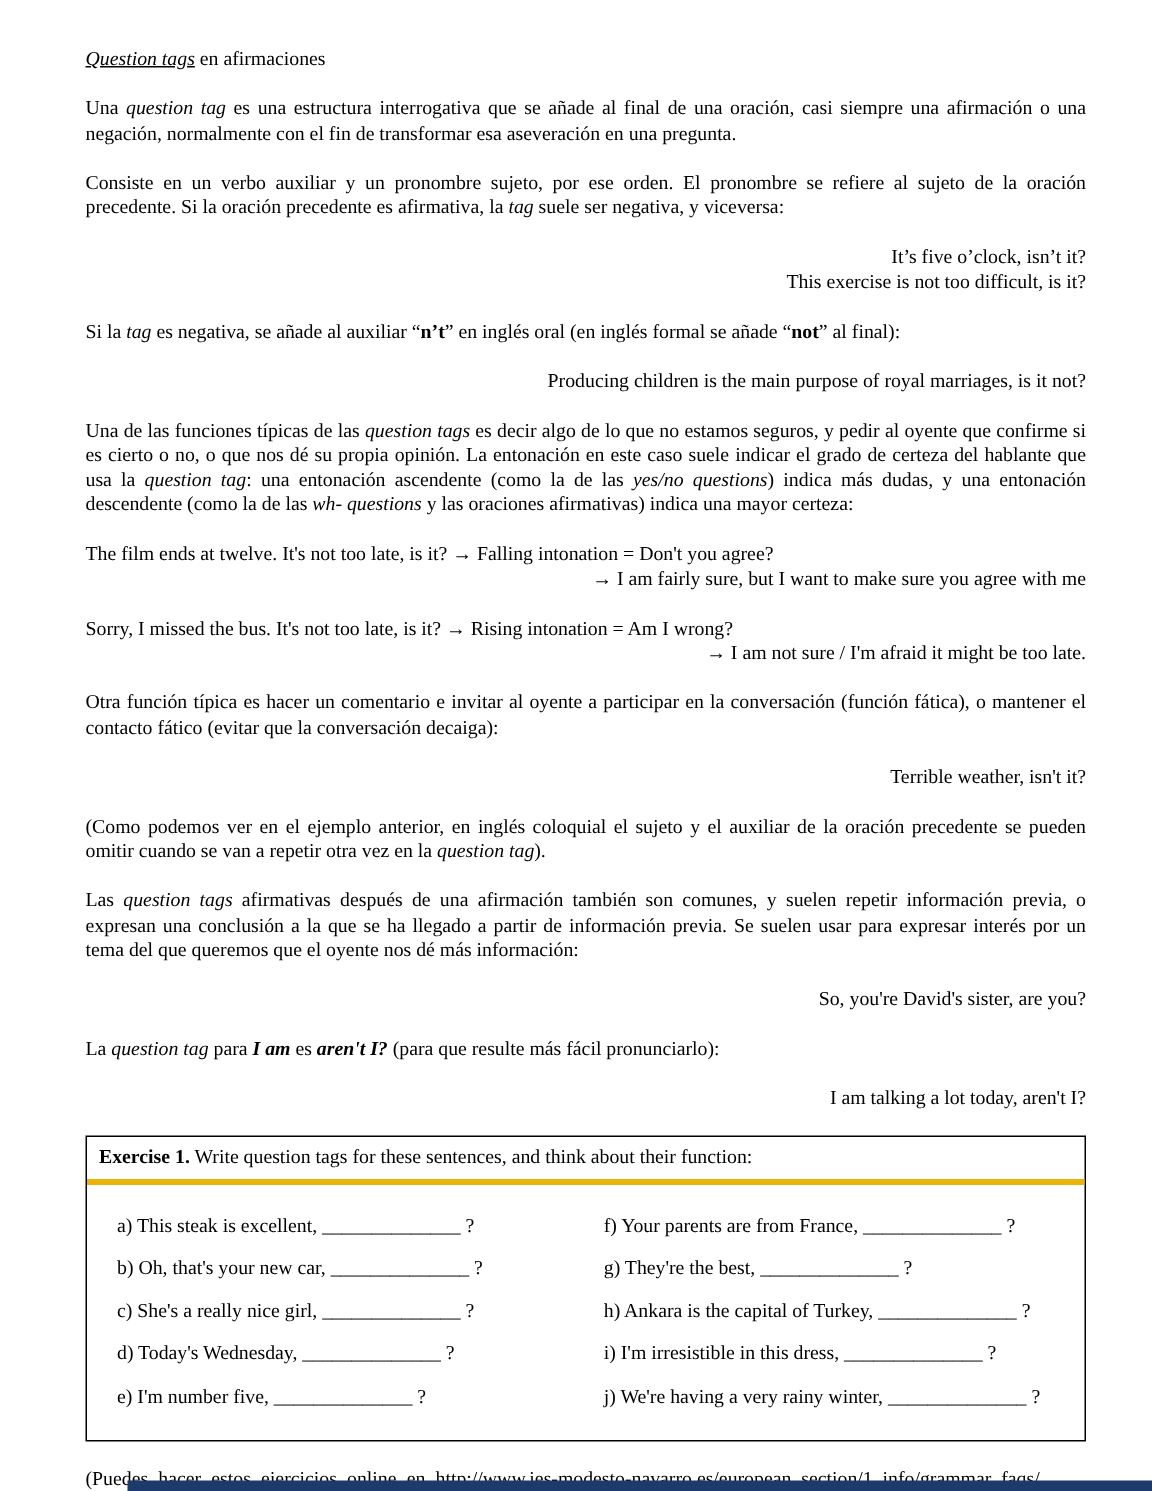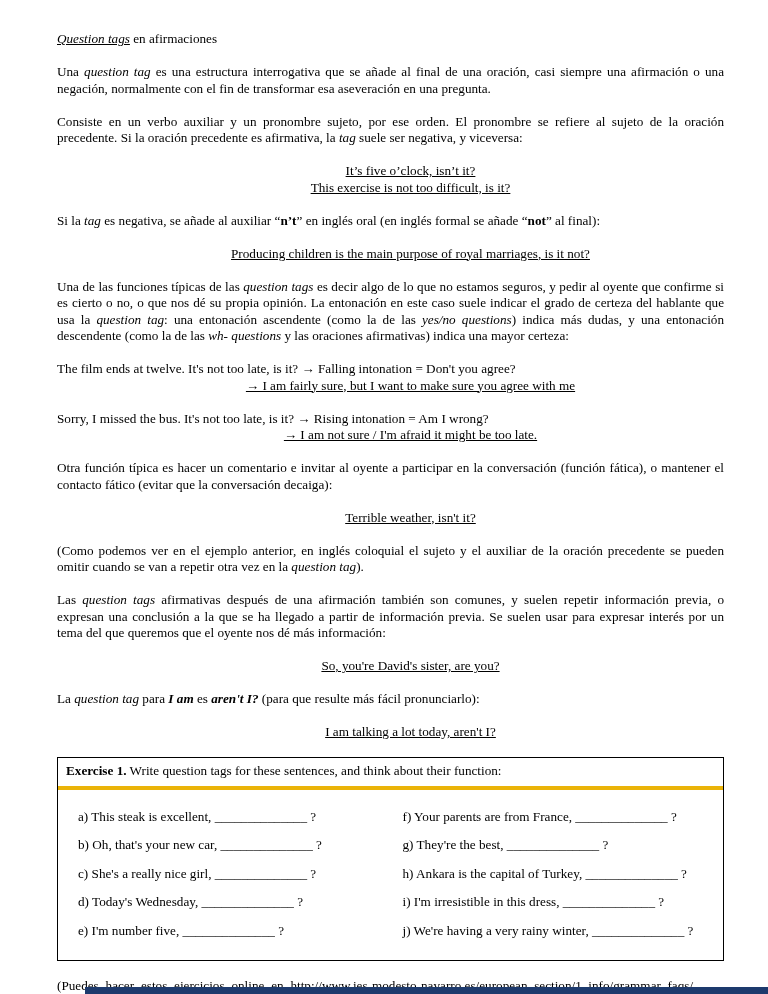--- a/index.html
+++ b/index.html
@@ -11,21 +11,21 @@
     color: #000000;
     font-family: "Liberation Serif", "DejaVu Serif", serif;
     font-size: 13.2px;
     line-height: 16.5px;
     position: relative;
     overflow: hidden;
   }
   .page { padding: 31px 44px 0 57px; }
   p { margin: 0 0 16.5px 0; text-align: justify; }
   p.tight { margin-bottom: 0; }
-  .indent { padding-left: 40px; text-align: center; text-decoration: underline; }
+  .indent { padding-left: 40px; text-align: right; }
   .title { text-align: left; }
   .seg-i { font-style: italic; }
   .seg-b { font-weight: bold; }
   .seg-bi { font-weight: bold; font-style: italic; }
   .seg-ui { font-style: italic; text-decoration: underline; }
 
   .exercise-box { border: 1px solid #000; margin: 0 0 16.5px 0; }
   .ex-heading { margin: 0; padding: 5px 8px 6px 8px; border-bottom: 4px solid #eab308; text-align: left; }
   .ex-body { display: flex; padding: 7px 8px 9px 8px; }
   .ex-col { flex: 1 1 50%; min-width: 0; }

